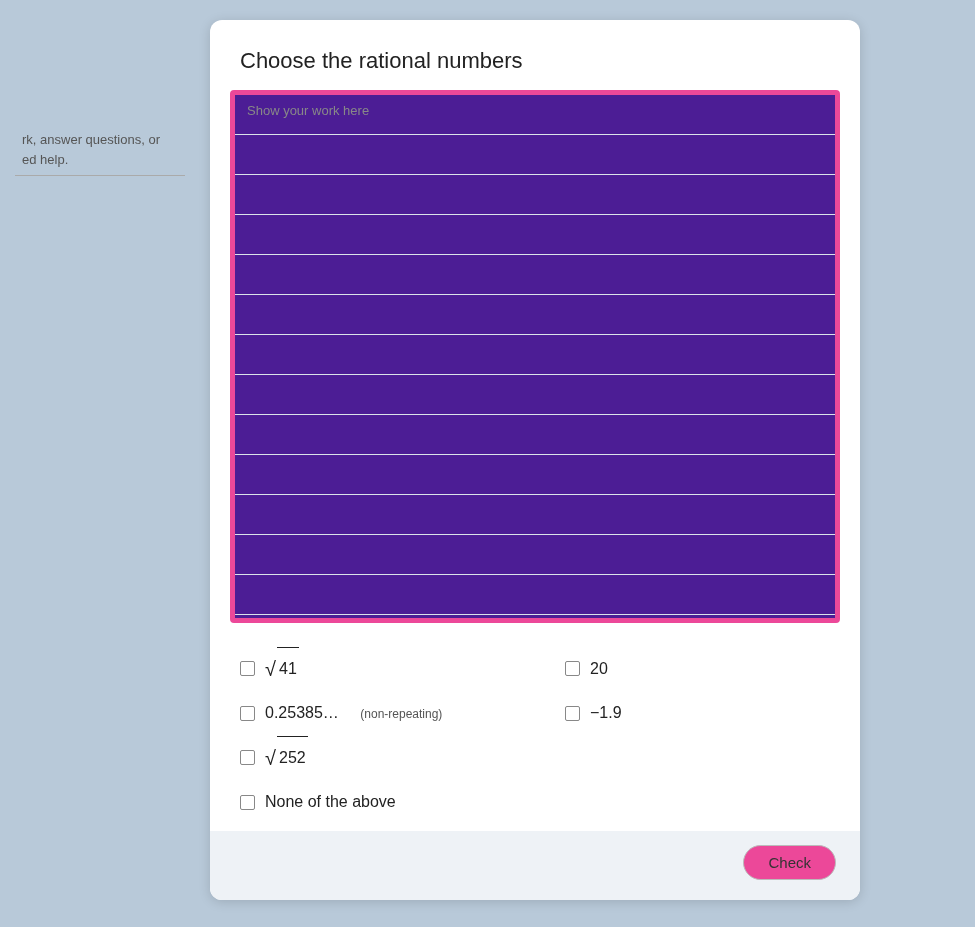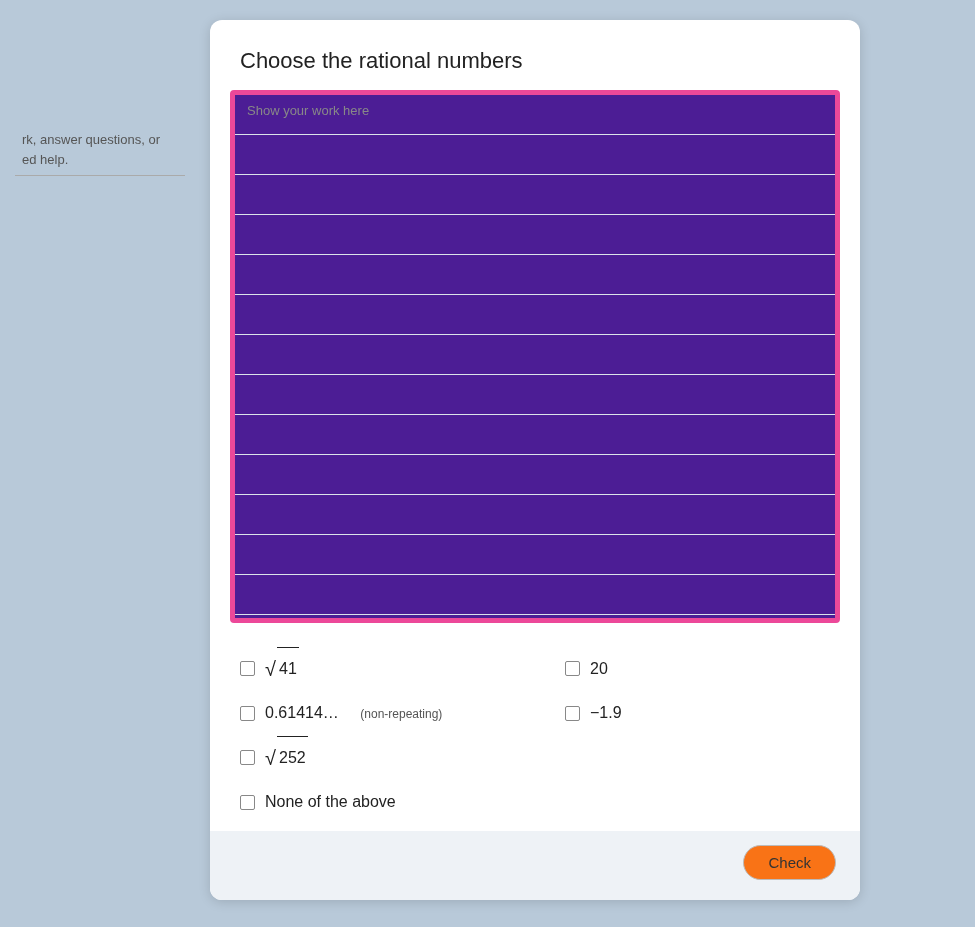--- a/index.html
+++ b/index.html
@@ -149,21 +149,21 @@
     .card-footer {
       display: flex;
       justify-content: flex-end;
       align-items: center;
       padding: 14px 24px 20px 24px;
       background: #eef2f6;
       border-radius: 0 0 12px 12px;
     }
 
     .check-button {
-      background: #f97316;
+      background: #ec4899;
       border: 1.5px solid #bbb;
       border-radius: 20px;
       padding: 8px 24px;
       font-size: 15px;
       color: #333;
       cursor: pointer;
     }
 
     
     .math-expr {
@@ -225,21 +225,21 @@
 
       <div class="choice-item">
         <input type="checkbox" class="choice-checkbox" id="ten" style="">
         <label class="choice-label" for="ten">20</label>
       </div>
 
 
       <div class="choice-item">
         <input type="checkbox" class="choice-checkbox" id="nonrepeating" style="">
         <label class="choice-label" for="nonrepeating">
-          <span>0.61414…</span>
+          <span>0.25385…</span>
           <span class="non-repeating-note">(non-repeating)</span>
         </label>
       </div>
 
       <div class="choice-item">
         <input type="checkbox" class="choice-checkbox" id="neg44" style="">
         <label class="choice-label" for="neg44">−1.9</label>
       </div>
 
       <div class="choice-item">

